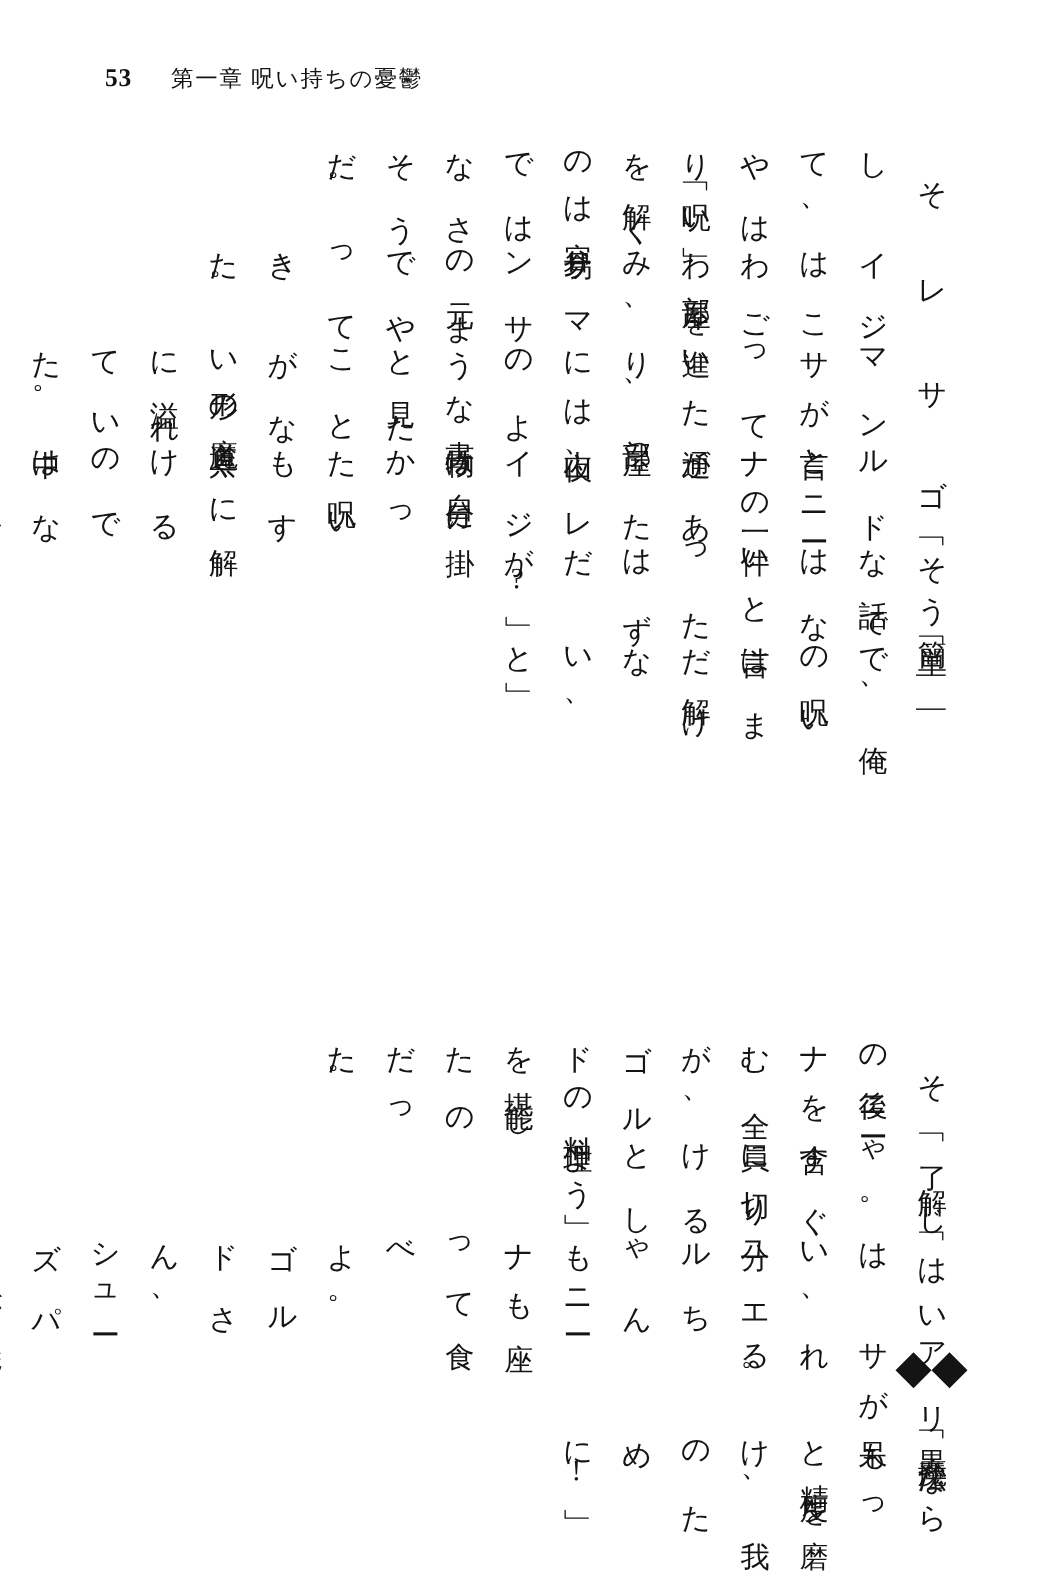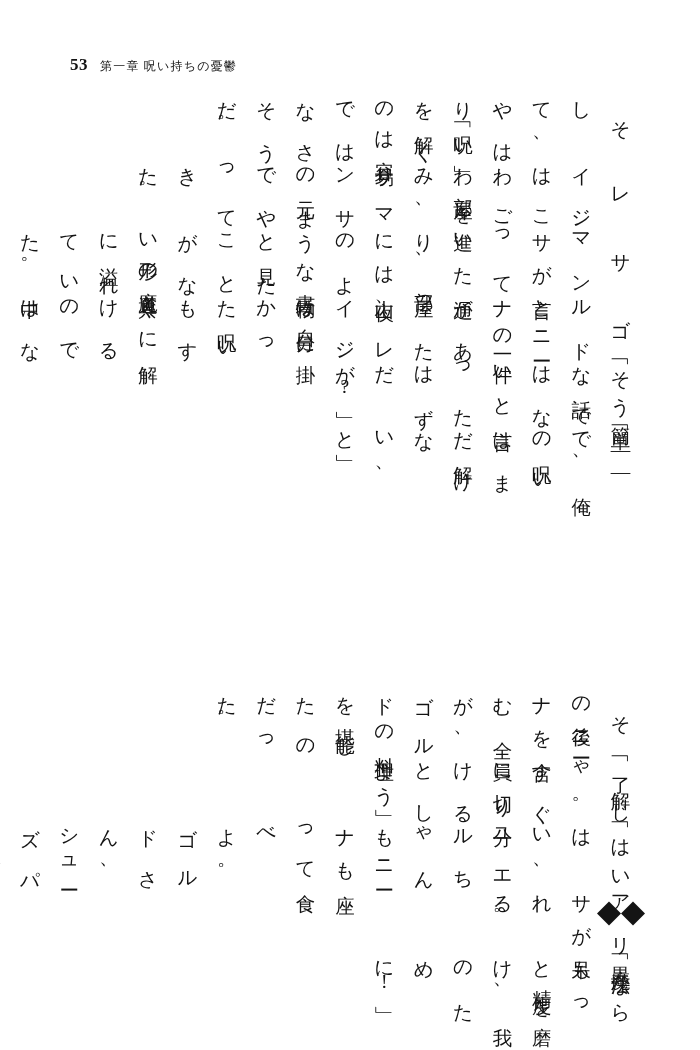--- a/index.html
+++ b/index.html
@@ -19,34 +19,34 @@
   .page {
     position: absolute;
     inset: 0;
     width: 700px;
     height: 1050px;
   }
 
   
   .header {
     position: absolute;
-    top: 55px;
+    top: 42px;
     left: 70px;
     display: flex;
     align-items: baseline;
-    gap: 12px;
+    gap: 26px;
     white-space: nowrap;
   }
   .page-number {
     font-size: 17px;
     font-weight: bold;
     letter-spacing: 0.5px;
   }
   .chapter-title {
-    font-size: 12px;
+    font-size: 15px;
     letter-spacing: 1.2px;
     text-align: right;
   }
 
   
   .body-text {
     position: absolute;
     top: 88px;
     left: 62px;
     width: 578px;

